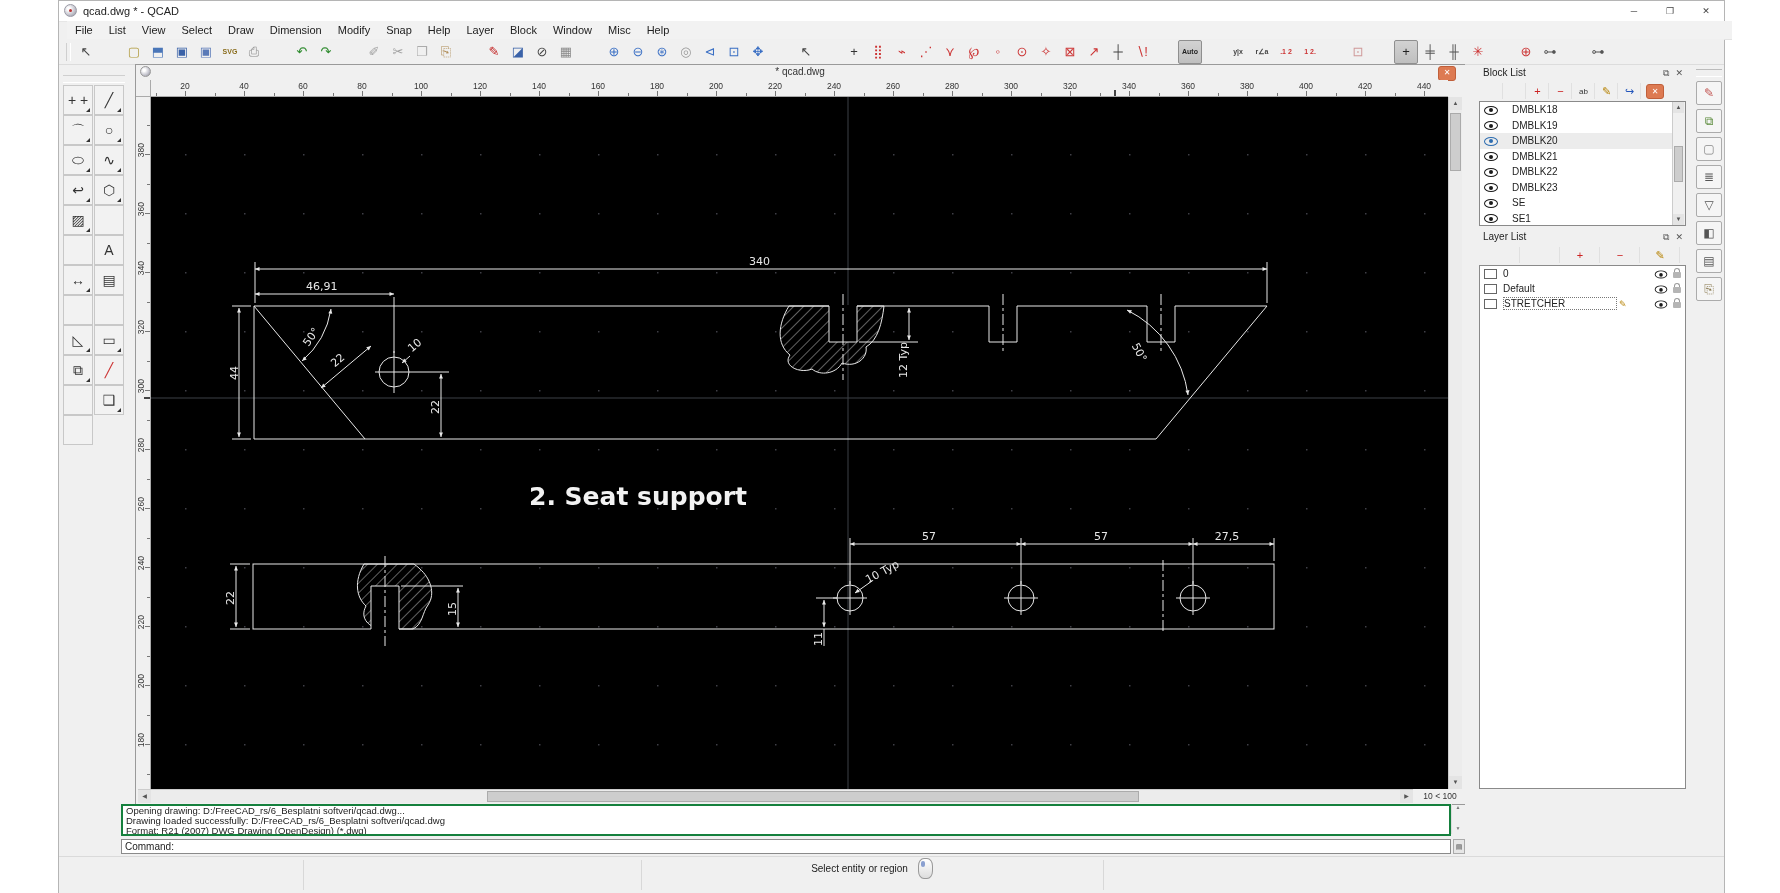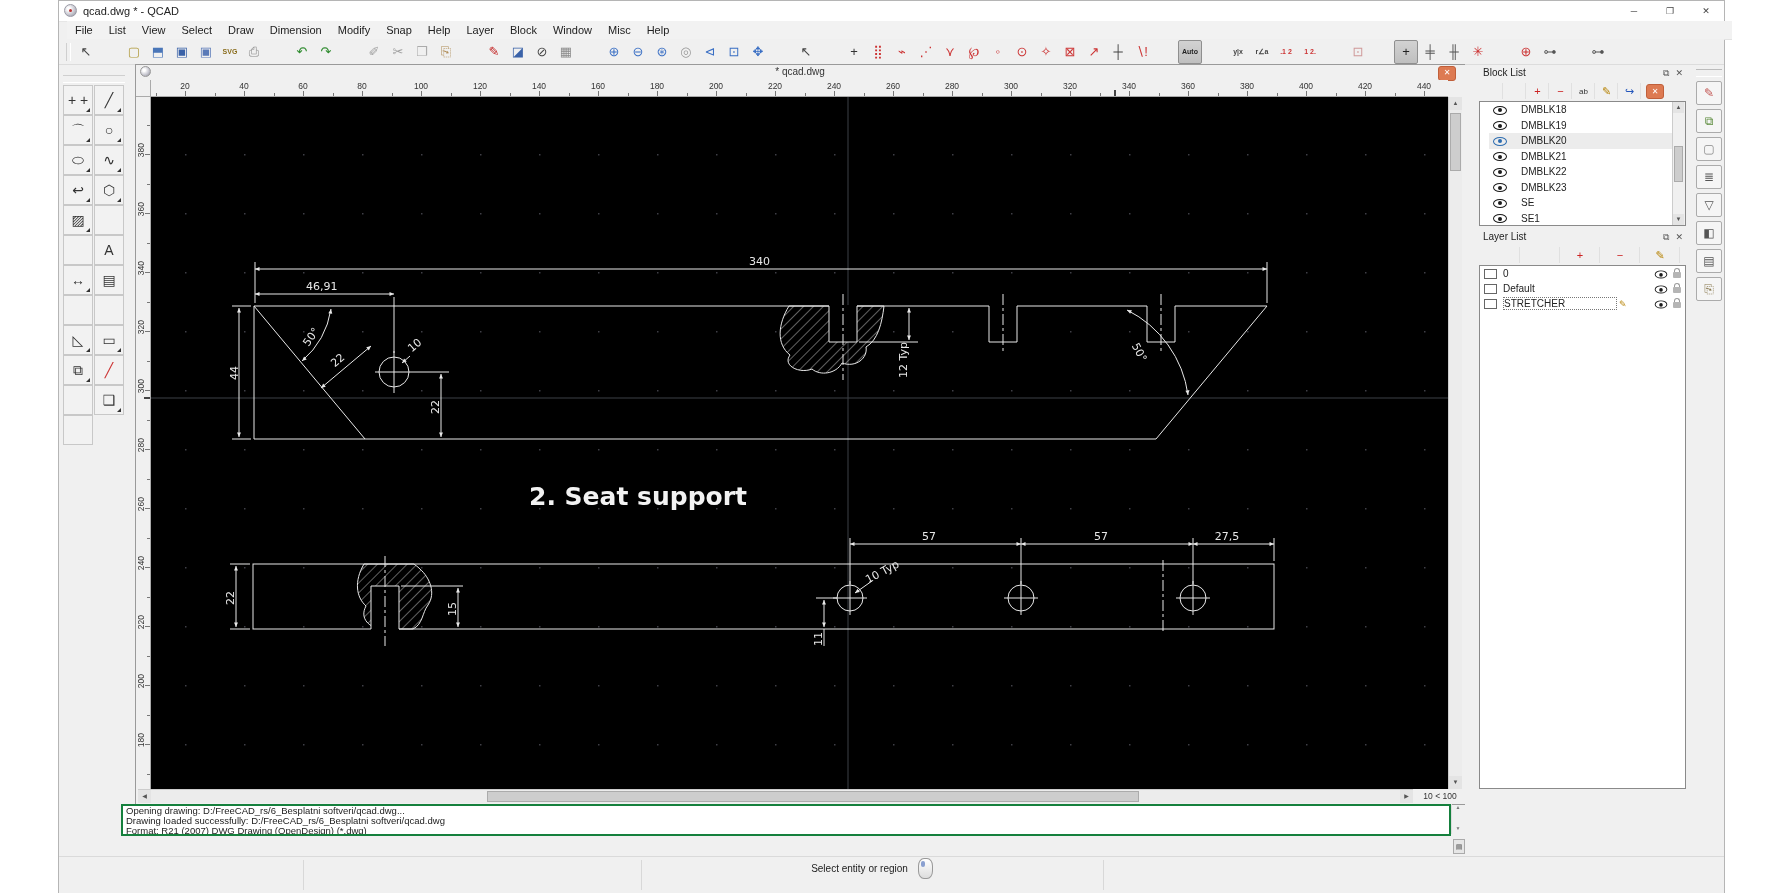--- a/index.html
+++ b/index.html
@@ -77,21 +77,21 @@
   
   .rightdock{position:absolute;left:1405px;top:64px;width:260px;height:739px;background:#f0f0f0;}
   .panel{position:absolute;left:15px;width:207px;}
   .ptitle{height:16px;font-size:10px;color:#222;padding-left:4px;line-height:16px;position:relative;}
   .pticons{position:absolute;right:3px;top:0;font-size:9px;color:#555;display:flex;gap:6px;}
   .ptoolbar{height:20px;display:flex;align-items:center;gap:1px;padding-left:2px;}
   .pbtn{width:21px;height:16px;display:flex;align-items:center;justify-content:center;font-size:11px;color:#333;border-right:1px solid #e0e0e0;position:relative;}
   .pbtn.txt .pbtn-glyph{font-size:8px;}
   .pbtn.closebtn{width:16px;height:13px;background:#dd7a52;border:1px solid #c05f3a;border-radius:3px;font-size:8px;margin-left:4px;}
   .plist{background:#fff;border:1px solid #8a8a8a;box-sizing:border-box;position:relative;overflow:hidden;}
-  .brow{height:15.5px;display:flex;align-items:center;font-size:10px;color:#222;margin-left:9px;}
+  .brow{height:15.5px;display:flex;align-items:center;font-size:10px;color:#222;}
   .brow .eye{margin-left:4px;}
   .brow .blabel{margin-left:14px;}
   .brow.selected{background:#ececec;}
   .pscroll{position:absolute;right:0;top:0;width:12px;height:100%;background:#f0f0f0;border-left:1px solid #ccc;}
   .lrow{height:15px;display:flex;align-items:center;font-size:10px;color:#222;position:relative;}
   .lcheck{width:11px;height:8px;border:1px solid #666;background:#fff;margin-left:4px;flex:0 0 auto;}
   .lname{margin-left:6px;}
   .lrow.editing .lname{border:1px dotted #777;width:112px;height:11px;line-height:11px;}
   .lpencil{display:none;font-size:9px;color:#b8860b;margin-left:2px;}
   .lrow.editing .lpencil{display:inline;}
@@ -755,20 +755,21 @@
     <div class="cmdhist">
 
     <div class="cmdline">Opening drawing: D:/FreeCAD_rs/6_Besplatni softveri/qcad.dwg...</div>
           <div class="cmdline">Drawing loaded successfully: D:/FreeCAD_rs/6_Besplatni softveri/qcad.dwg</div>
           <div class="cmdline">Format: R21 (2007) DWG Drawing (OpenDesign) (*.dwg)</div>
         </div>
     <div class="cmdscroll">
           <span>▲</span>
           <span style="margin-top:14px;">▼</span>
         </div>
+    <div class="cmdrow">Command:</div>
     <div class="cmdtoggle">▤</div>
   </div>
 
   <div class="statusbar">
     <div class="stsep" style="left:244px;"></div>
     <div class="stsep" style="left:582px;"></div>
     <div class="stcell" style="left:584px;width:458px;">
       <div class="sthint">
         <span style="font-size:10px;color:#222;">Select entity or region</span>
         <span class="mouse"></span>

